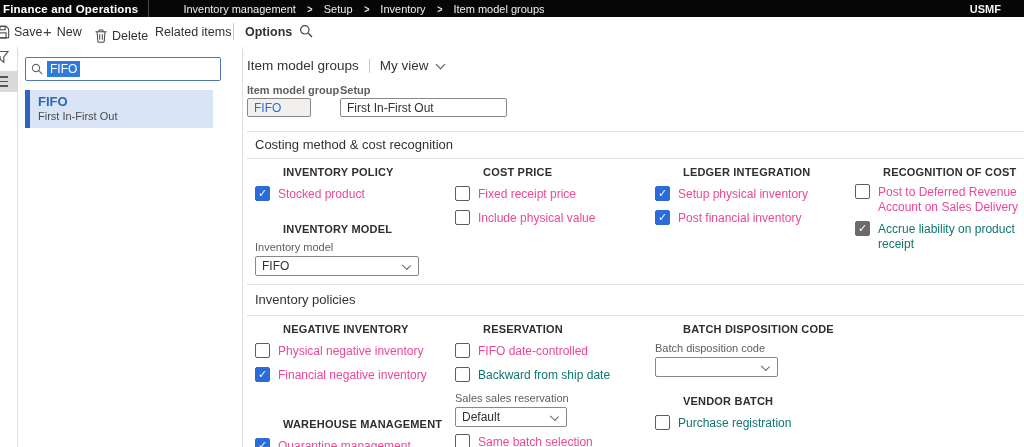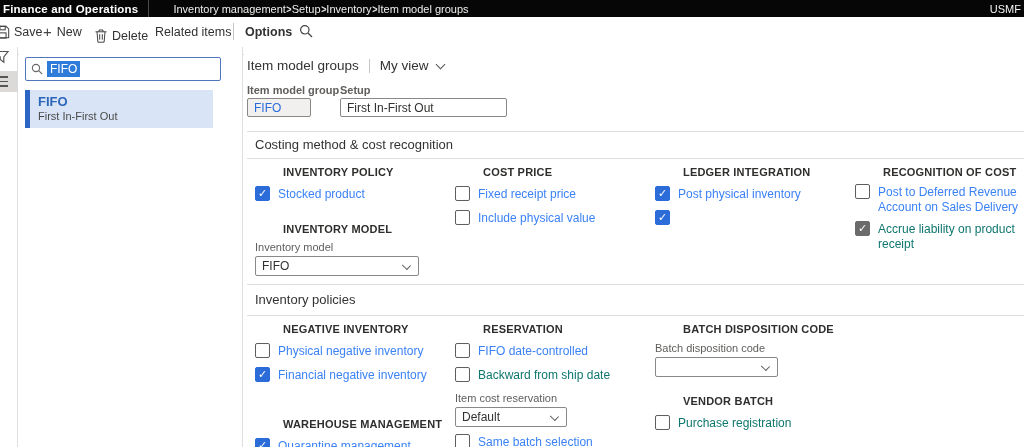--- a/index.html
+++ b/index.html
@@ -4,23 +4,23 @@
 <style>
   * { margin:0; padding:0; box-sizing:border-box; }
   html,body { width:1024px; height:447px; overflow:hidden; }
   body { font-family:"Liberation Sans","DejaVu Sans",sans-serif; font-size:12px; color:#323130; background:#fff; }
   #app { position:relative; width:1024px; height:447px; overflow:hidden; background:#fff; }
 
   
   .topbar { position:absolute; left:0; top:0; width:1024px; height:17px; background:#060606; color:#fff; display:flex; align-items:center; }
   .topbar .appname { font-weight:bold; font-size:11.5px; padding:0 10px 0 3px; letter-spacing:.2px; }
   .topbar .tb-sep { width:1px; height:17px; background:#4a4a4a; }
-  .topbar .crumbs { display:flex; align-items:center; margin-left:24px; font-size:11px; color:#f0eeec; }
+  .topbar .crumbs { display:flex; align-items:center; margin-left:34px; gap:11px; font-size:11px; color:#f0eeec; }
   .topbar .crumb-chev { font-size:10px; font-weight:bold; color:#e8e6e4; transform:scale(.9,1.15); }
-  .topbar .company { margin-left:auto; padding-right:3px; font-size:11px; font-weight:normal; color:#f5f3f1; }
+  .topbar .company { margin-left:auto; padding-right:23px; font-size:11px; font-weight:bold; color:#f5f3f1; }
 
   
   .actionbar { position:absolute; left:0; top:17px; width:1024px; height:38px; background:#fff; border-bottom:1px solid #d8d6d4; display:flex; align-items:center; font-size:12.5px; color:#323130; }
   .ab-item { display:flex; align-items:center; gap:5px; cursor:default; white-space:nowrap; }
   .ab-save { position:absolute; left:-4px; top:0; height:29px; display:flex; align-items:center; gap:4px; }
   .ab-new { position:absolute; left:43px; top:0; height:29px; }
   .ab-del { position:absolute; left:95px; top:4px; height:29px; }
   .ab-rel { position:absolute; left:155px; top:0; height:29px; }
   .ab-vsep { position:absolute; left:233px; top:6px; width:1px; height:17px; background:#c8c6c4; }
   .ab-opt { position:absolute; left:245px; top:0; height:29px; font-weight:600; }
@@ -55,21 +55,21 @@
   .sectitle { position:absolute; left:11px; font-size:13px; color:#333; }
 
   .col { position:absolute; width:196px; }
   .grouphdr { font-size:11px; font-weight:bold; color:#2f2e2d; letter-spacing:.2px; margin-bottom:0;padding-left:28px; }
   .cb-row { display:flex; align-items:flex-start; gap:8px; margin-top:8px; }
   .cb { flex:0 0 auto; width:15px; height:15px; border:1px solid #605e5c; border-radius:2px; background:#fff; display:flex; align-items:center; justify-content:center; }
   .cb .tick { display:none; color:#fff; font-size:11px; line-height:1; font-weight:bold; }
   .cb.checked { background:#2b6cd9; border-color:#2b6cd9; }
   .cb.checked .tick { display:block; }
   .cb.checked.gray { background:#6b6b6b; border-color:#6b6b6b; }
-  .cb-label { font-size:12px; color:#3b82f6; line-height:15px; padding-top:1px; }
+  .cb-label { font-size:12px; color:#ec4899; line-height:15px; padding-top:1px; }
   .cb-label.two { line-height:15px; }
   .cb-label.dim { color:#0f766e; }
 
   .dd { position:relative; height:20px; border:1px solid #8a8886; border-radius:2px; background:#fff; font-size:12px; display:flex; align-items:center; padding-left:6px; }
   .dd .chev { position:absolute; right:8px; top:5px; width:7px; height:7px; border-right:1.4px solid #555; border-bottom:1.4px solid #555; transform:rotate(45deg) scale(1,.85); }
   .minilbl { font-size:11px; color:#605e5c; }
   
 
   svg { display:block; }
 </style>
@@ -209,26 +209,27 @@
         <span class="cb-label">Include physical value</span>
       </div>
     </div>
 
     <div class="col" style="left:411px; top:119px">
       <div class="grouphdr">LEDGER INTEGRATION</div>
       <div class="cb-row">
         <span class="cb checked">
             <span class="tick">✓</span>
           </span>
-        <span class="cb-label">Post physical inventory</span>
-      </div>
-      <div class="cb-row">
-        <span class="cb checked">
-            <span class="tick">✓</span>
-          </span>
+        <span class="cb-label">Setup physical inventory</span>
+      </div>
+      <div class="cb-row">
+        <span class="cb checked">
+            <span class="tick">✓</span>
+          </span>
+        <span class="cb-label">Post financial inventory</span>
       </div>
     </div>
 
     <div class="col" style="left:611px; top:119px; width:166px">
       <div class="grouphdr">RECOGNITION OF COST</div>
       <div class="cb-row" style="margin-top:6px">
         <span class="cb"></span>
         <span class="cb-label two">Post to Deferred Revenue Account on Sales Delivery</span>
       </div>
       <div class="cb-row" style="margin-top:6px">
@@ -268,21 +269,21 @@
     <div class="col" style="left:211px; top:276px">
       <div class="grouphdr">RESERVATION</div>
       <div class="cb-row">
         <span class="cb"></span>
         <span class="cb-label">FIFO date-controlled</span>
       </div>
       <div class="cb-row">
         <span class="cb"></span>
         <span class="cb-label dim">Backward from ship date</span>
       </div>
-      <div class="minilbl" style="margin-top:9px">Item cost reservation</div>
+      <div class="minilbl" style="margin-top:9px">Sales sales reservation</div>
       <div class="dd" style="margin-top:3px; width:112px">
         <span>Default</span>
         <span class="chev"></span>
       </div>
       <div class="cb-row" style="margin-top:7px">
         <span class="cb"></span>
         <span class="cb-label">Same batch selection</span>
       </div>
     </div>
 

